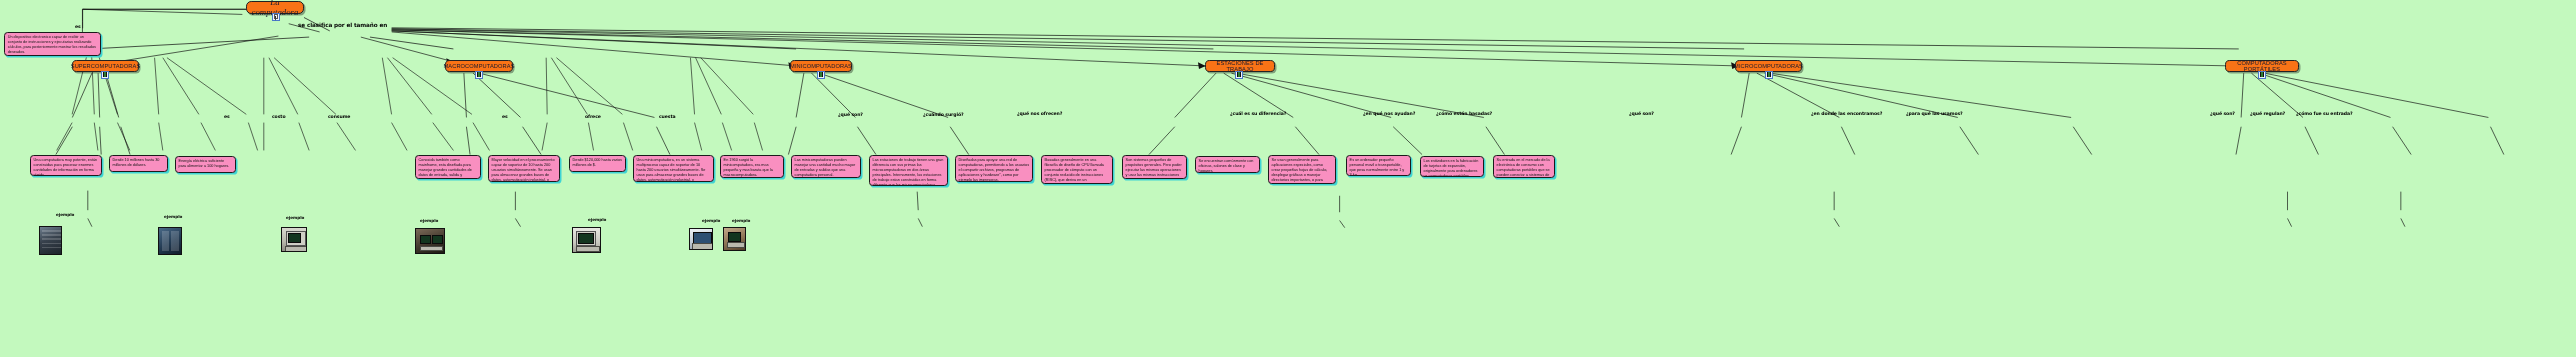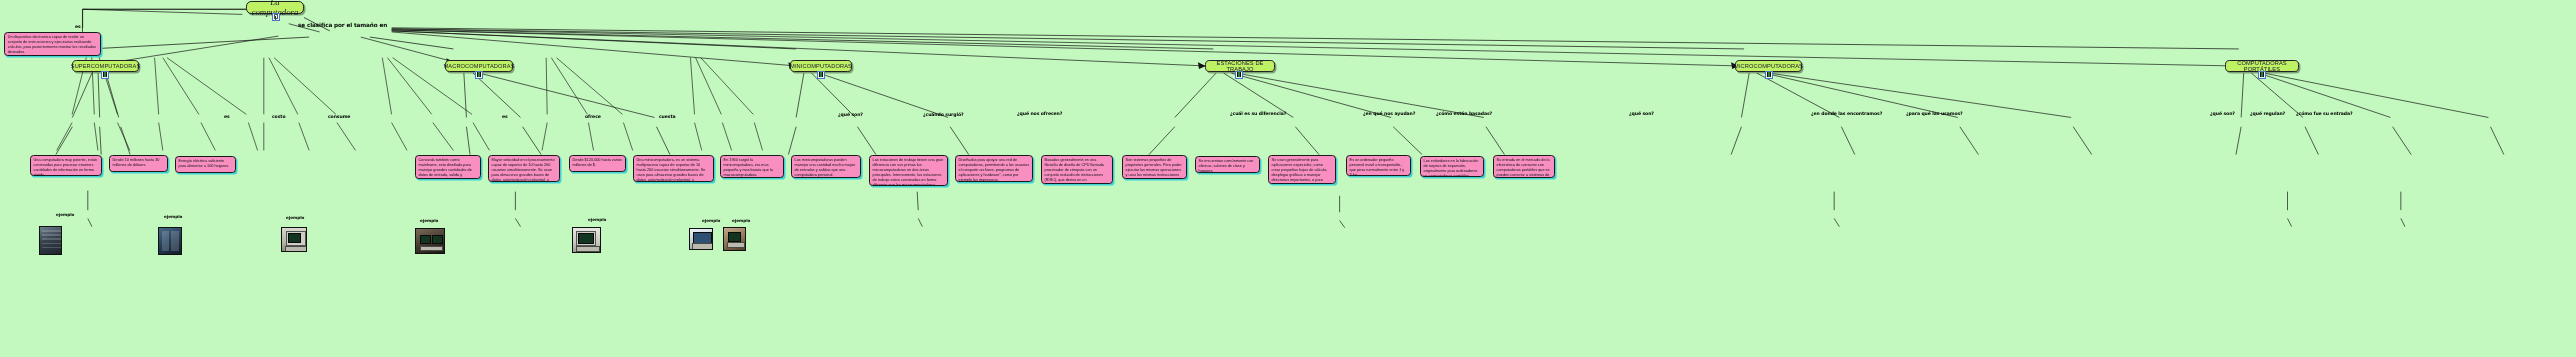--- a/index.html
+++ b/index.html
@@ -10,21 +10,21 @@
     overflow:hidden;
     position:relative;
   }
   #cmap{position:absolute;inset:0;width:2586px;height:357px;}
   svg.links{position:absolute;left:0;top:0;width:2586px;height:357px;pointer-events:none;}
 
   .node{position:absolute;box-sizing:border-box;}
 
   
   .concept{
-    background:#bef264;
+    background:#f97316;
     border:0.8px solid #222;
     border-radius:4.6px;
     box-shadow:1.5px 1.5px 0 rgba(0,0,0,.35);
     color:#1a1a2e;
     display:flex;align-items:center;justify-content:center;
     text-align:center;
     padding:1.5px 4.1px;
     line-height:1.1;
   }
   .concept.title{

